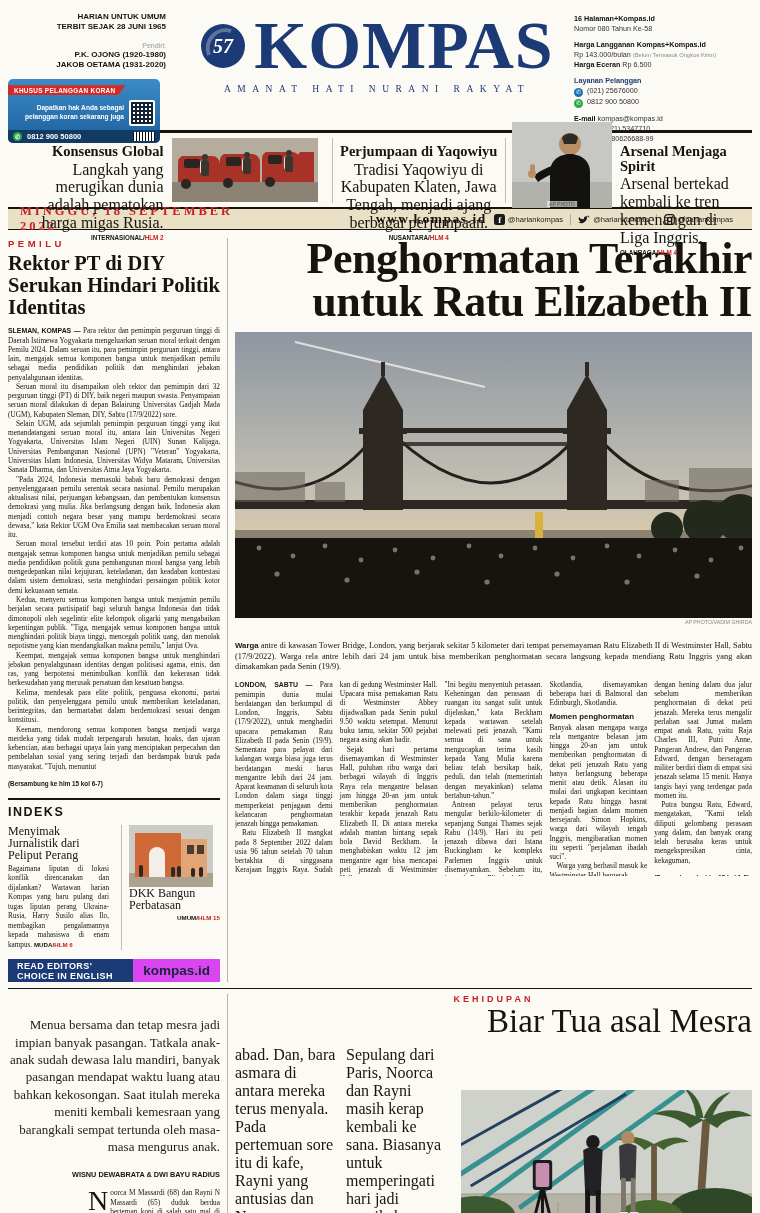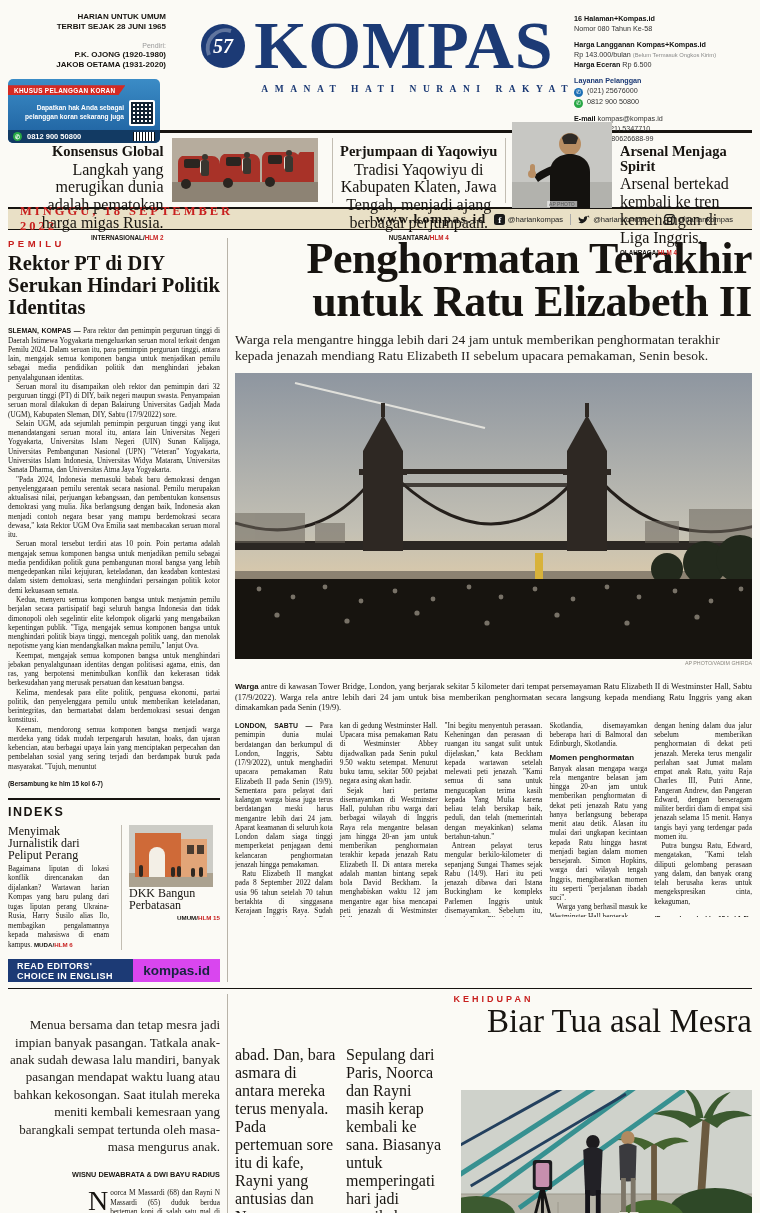--- a/index.html
+++ b/index.html
@@ -22,21 +22,21 @@
   .qr i{display:block;width:100%;height:100%;
      background:repeating-linear-gradient(0deg,#123 0 2px,transparent 2px 4px),
                 repeating-linear-gradient(90deg,#123 0 2px,transparent 2px 4px);}
   .subbox .bx-foot{background:#123a63;color:#fff;display:flex;align-items:center;gap:3px;
       font-size:7.5px;font-weight:bold;padding:2px 5px;}
   .barcode{margin-left:auto;width:22px;height:9px;background:#fff;
       background-image:repeating-linear-gradient(90deg,#111 0 1px,transparent 1px 3px);}
   .mh-center{flex:1;text-align:center;}
   .logo-row{display:flex;align-items:center;justify-content:center;gap:8px;margin-top:4px;}
   .logo-text{font-size:68px;font-weight:bold;color:#1c3a75;line-height:.88;letter-spacing:1px;}
-  .tagline{margin-top:8px;color:#1c3a75;font-weight:bold;font-size:9.5px;letter-spacing:6.5px;text-align:right;}
+  .tagline{margin-top:8px;color:#1c3a75;font-weight:normal;font-size:9.5px;letter-spacing:6.5px;}
   .mh-right{width:178px;font-family:"Liberation Sans",sans-serif;font-size:7.2px;line-height:1.4;color:#333;padding-top:2px;}
   .mh-right b{color:#111;}
   .mh-right .grp{margin-bottom:6px;}
   .mh-right .svc{color:#1c3a75;}
   .icn{display:inline-flex;align-items:center;justify-content:center;width:9px;height:9px;border-radius:50%;
        color:#fff;font-size:6px;vertical-align:-1px;margin-right:2px;}
   .icn.ph{background:#1c6fb5;} .icn.wa{background:#28a745;}
   
   .thick-rule{height:3px;background:#171410;margin-top:2px;}
   .teasers{display:flex;align-items:flex-start;padding:5px 4px 4px;height:74px;position:relative;}
@@ -339,21 +339,20 @@
       <div class="banner">
         <div class="b1">READ EDITORS' CHOICE IN ENGLISH</div>
         <div class="b2">kompas.id</div>
       </div>
     </aside>
 
     <div class="vdiv"></div>
 
     <section class="maincol">
       <h1 class="main-head">Penghormatan Terakhir untuk Ratu Elizabeth II</h1>
-      <p class="deck">Warga rela mengantre hingga lebih dari 24 jam untuk memberikan penghormatan terakhir kepada jenazah mendiang Ratu Elizabeth II sebelum upacara pemakaman, Senin besok.</p>
 
       <div class="photo-main">
         <svg width="524" height="286" viewBox="0 0 524 286">
           <defs>
             <linearGradient id="sky" x1="0" y1="0" x2="0" y2="1">
               <stop offset="0" stop-color="#8e96a0"></stop>
                 <stop offset=".55" stop-color="#c3c0b4"></stop>
                 <stop offset=".8" stop-color="#e3cda6"></stop>
             </linearGradient>
           </defs>

